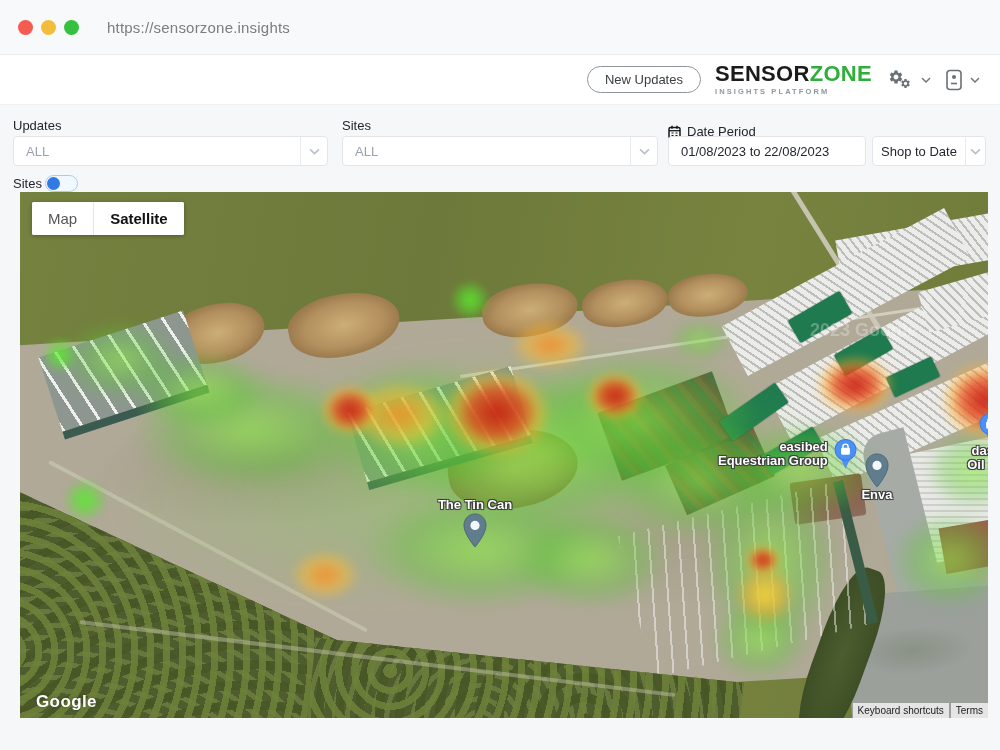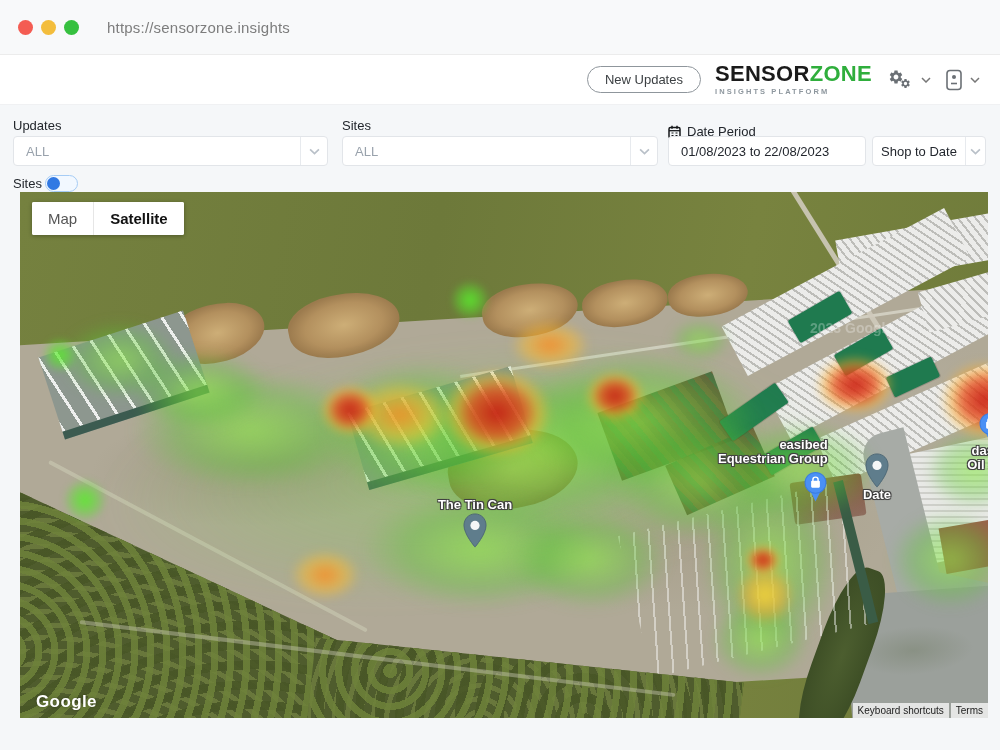--- a/index.html
+++ b/index.html
@@ -161,27 +161,27 @@
   .map-type button { border:none; background:#fff; height:33px; padding:0 16px; font-size:15px;
     color:#565656; cursor:pointer; font-family:inherit; }
   .map-type button.sel { font-weight:700; color:#111; }
   .map-type .sep { width:1px; background:#e6e6e6; }
 
   .marker { position:absolute; z-index:25; display:flex; flex-direction:column; align-items:center; }
   .mk-label { color:#fff; font-weight:700; font-size:13px; line-height:14px; white-space:nowrap;
     text-shadow:0 0 2px #222, 1px 1px 0 #4a4a4a, -1px 1px 0 #4a4a4a, 1px -1px 0 #4a4a4a, -1px -1px 0 #4a4a4a; }
   .mk-tincan{left:395px;top:306px;width:120px;}
   .mk-enva{left:835px;top:261px;width:44px;}
-  .mk-easibed{left:698px;top:246px;flex-direction:column;align-items:flex-end;gap:5px;}
+  .mk-easibed{left:698px;top:246px;flex-direction:row;align-items:center;gap:5px;}
   .mk-easibed .lines{display:flex;flex-direction:column;align-items:flex-end;}
   .mk-dasila{left:930px;top:220px;width:80px;}
 
   .gwatermark { position:absolute; left:16px; bottom:6px; color:#fff; font-size:17px; font-weight:600;
     letter-spacing:.4px; z-index:25; text-shadow:0 0 3px rgba(0,0,0,.35); cursor:pointer;text-align:center; }
-  .tile-wm { position:absolute; left:790px; top:128px; color:rgba(255,255,255,.28); font-size:14px;
+  .tile-wm { position:absolute; left:790px; top:128px; color:rgba(255,255,255,.28); font-size:18px;
     font-weight:700; z-index:20; }
   .attrib { position:absolute; right:0; bottom:0; display:flex; gap:2px; z-index:30; font-size:10px;
     color:#1b1b1b; }
   .attrib span { background:rgba(246,246,246,.8); padding:2px 5px; white-space:nowrap; }
   .attrib .link { cursor:pointer; }
 </style>
 </head>
 <body>
 
 <div class="page">
@@ -362,21 +362,21 @@
           <path d="M9.5 9.5V8a2.5 2.5 0 0 1 5 0v1.5" stroke="#fff" stroke-width="1.4" fill="none"></path>
           <rect x="7.8" y="9" width="8.4" height="6.6" rx="1" fill="#fff"></rect>
         </svg>
     </div>
 
     <div class="marker mk-enva">
       <svg width="24" height="35" viewBox="0 0 26 38">
           <path d="M13 1C6 1 1 6.5 1 13.5 1 23 13 37 13 37s12-14 12-23.5C25 6.5 20 1 13 1z" fill="#5f7d8c" stroke="#4c6675" stroke-width="1"></path>
           <circle cx="13" cy="13.5" r="5" fill="#f4f6f7"></circle>
         </svg>
-      <span class="mk-label">Date</span>
+      <span class="mk-label">Enva</span>
     </div>
 
     <div class="marker mk-dasila">
       <svg width="25" height="32" viewBox="0 0 24 30">
           <path d="M12 29L6 17h12z" fill="#4a90f5"></path>
           <circle cx="12" cy="11" r="10" fill="#4a90f5" stroke="#3b7de0" stroke-width="1"></circle>
           <path d="M9.5 9.5V8a2.5 2.5 0 0 1 5 0v1.5" stroke="#fff" stroke-width="1.4" fill="none"></path>
           <rect x="7.8" y="9" width="8.4" height="6.6" rx="1" fill="#fff"></rect>
         </svg>
       <span class="mk-label">dasila</span>

